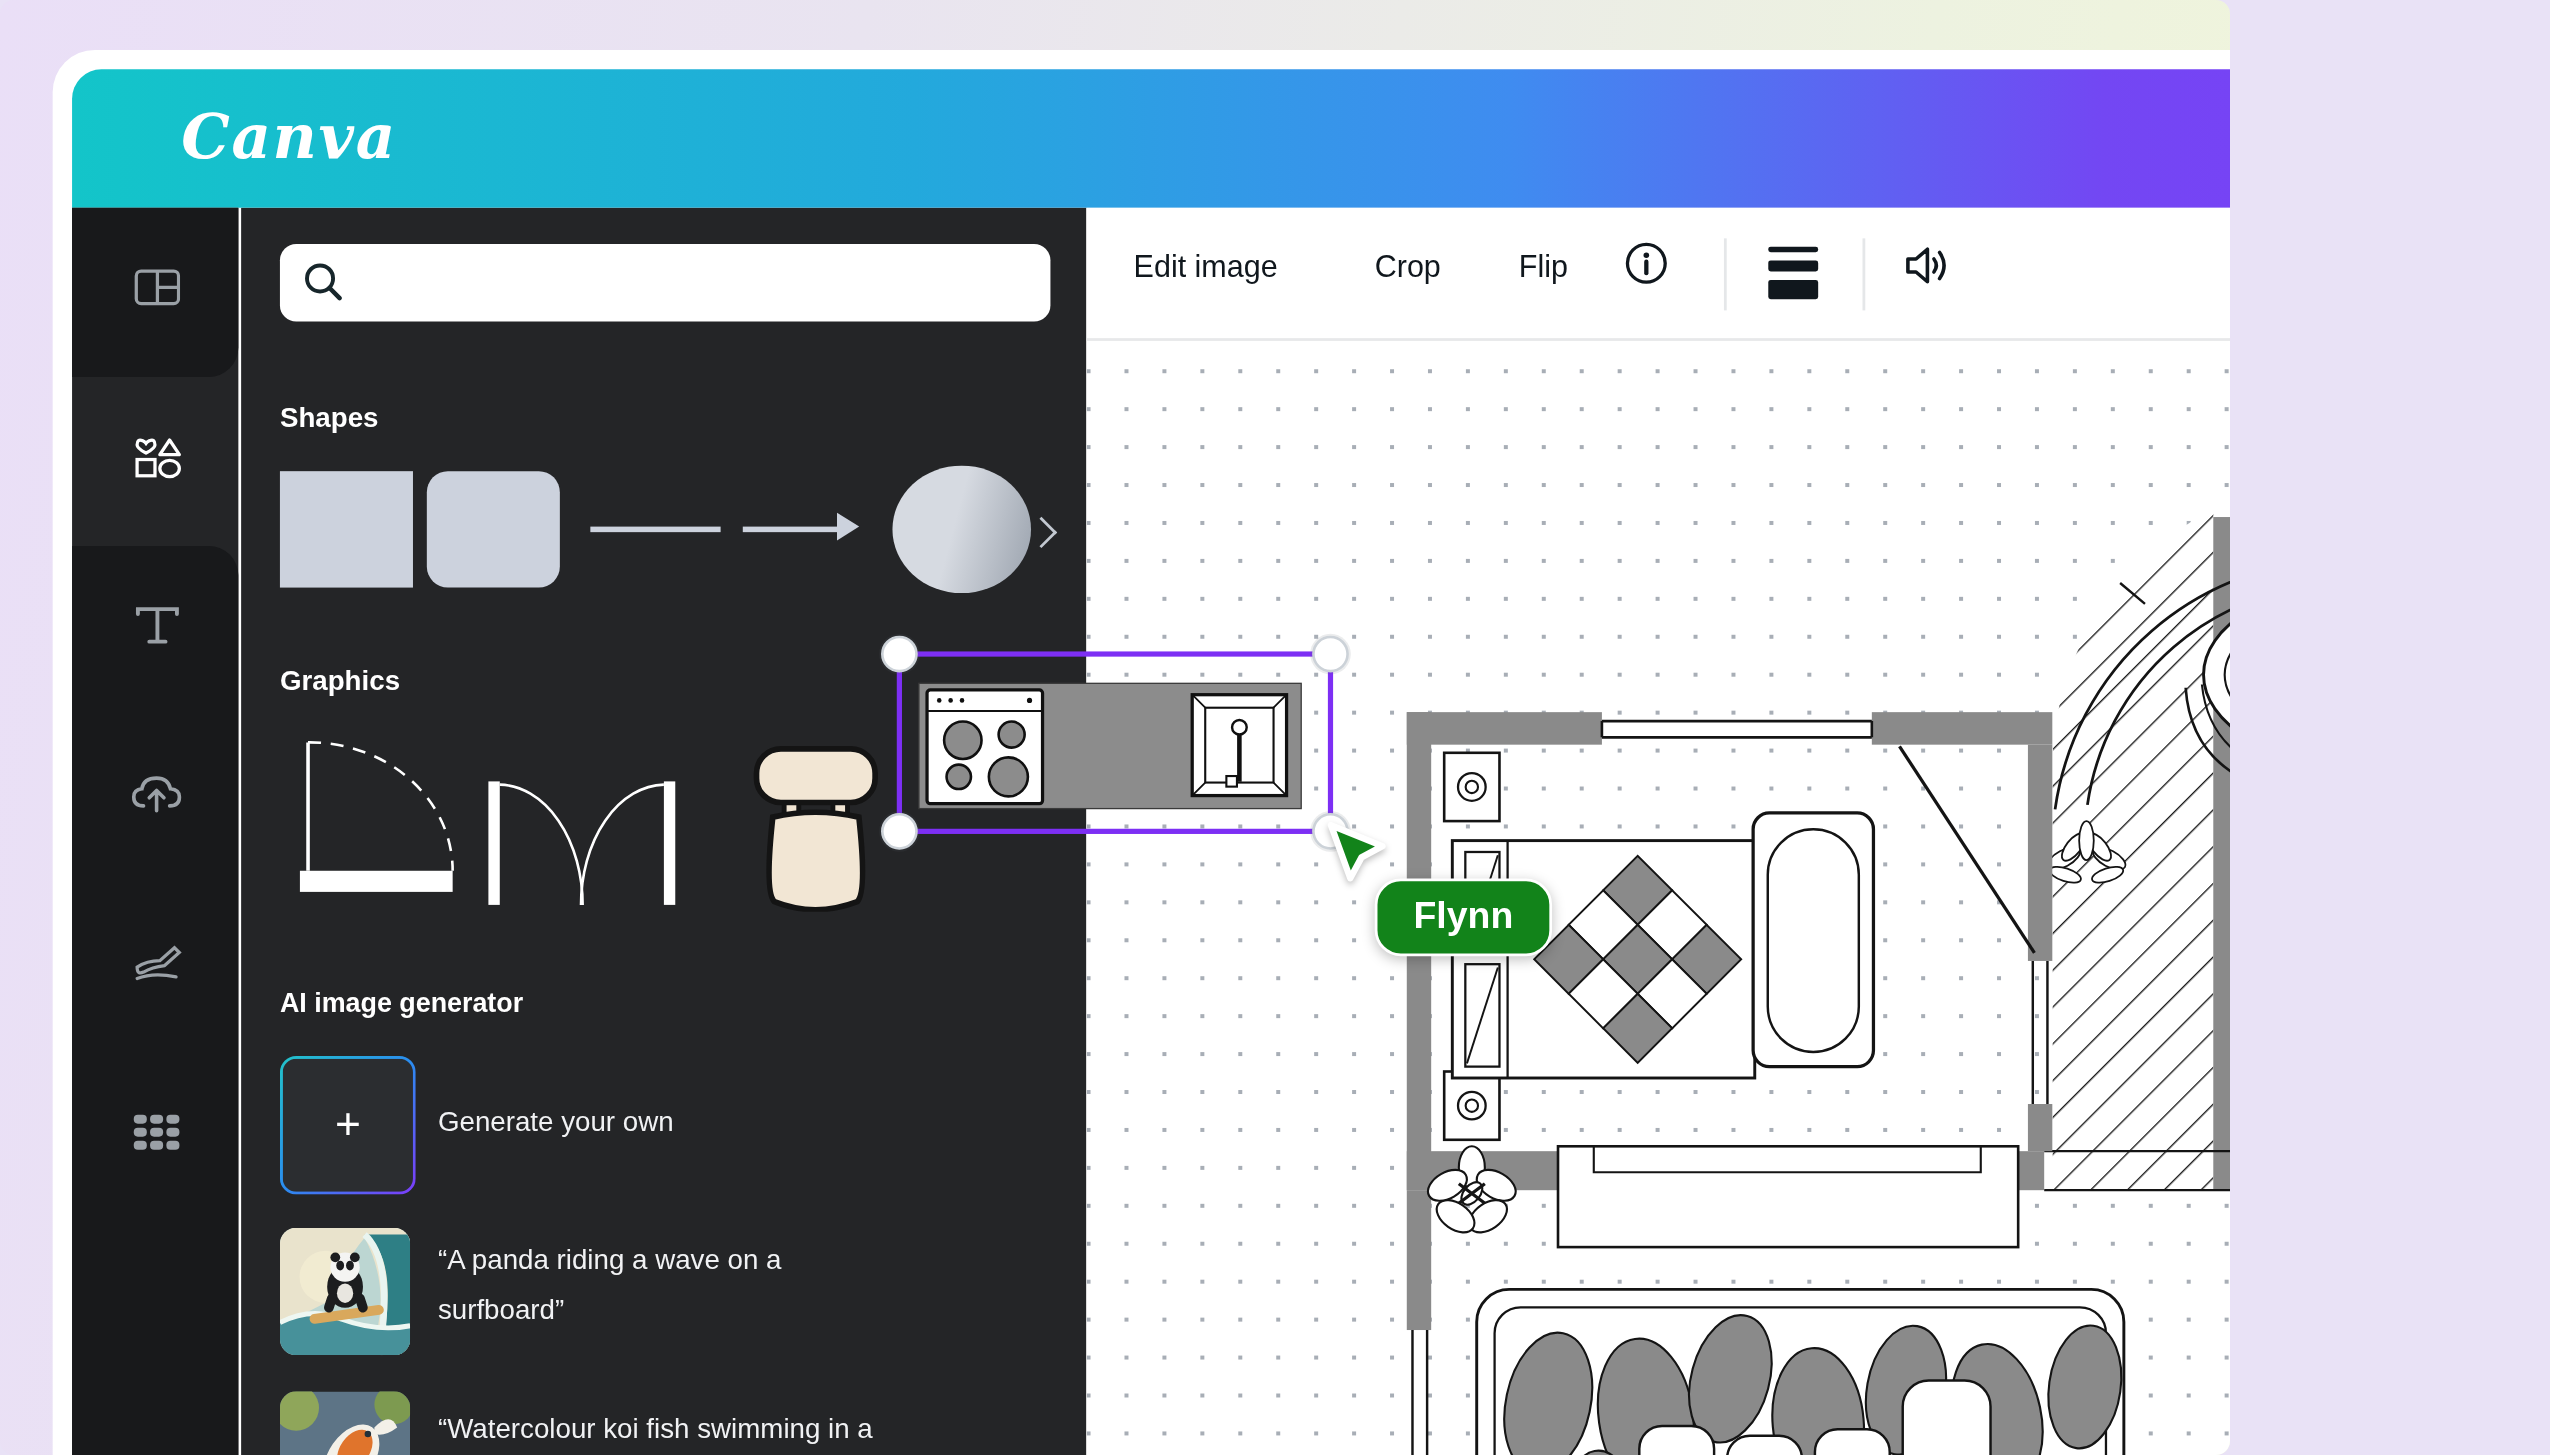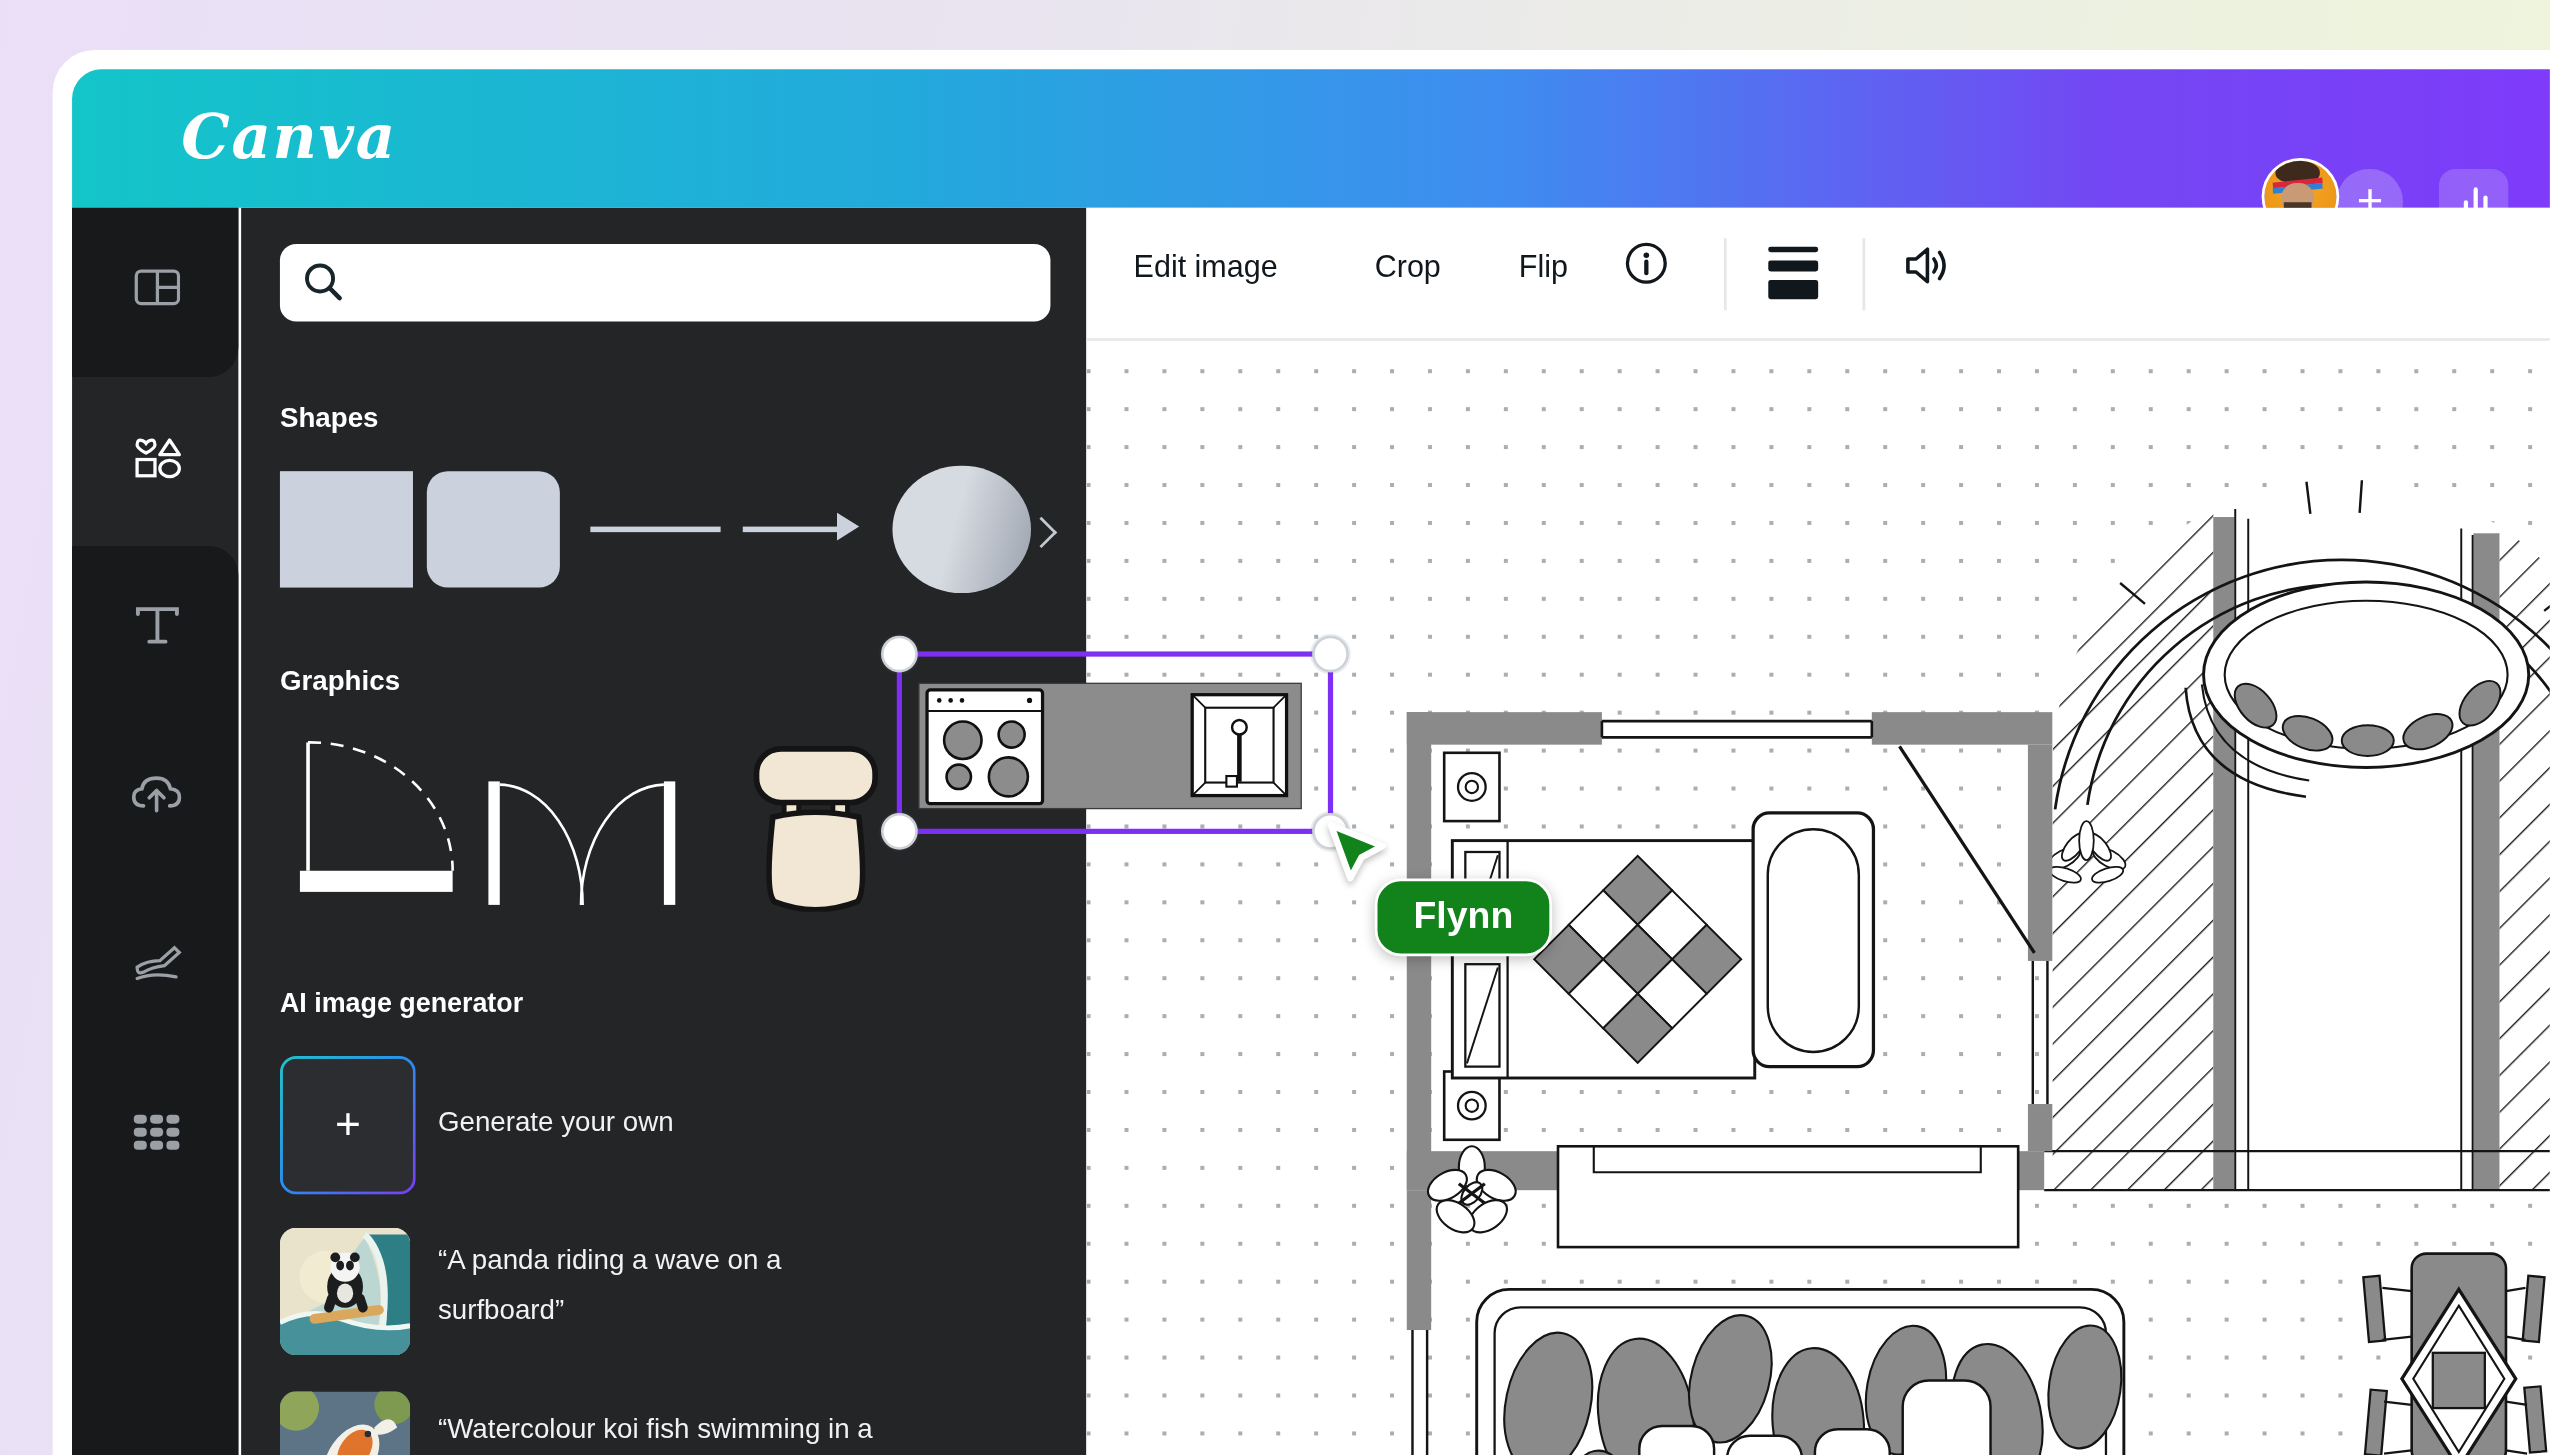--- a/index.html
+++ b/index.html
@@ -1,18 +1,18 @@
 <!DOCTYPE html>
 <html style="--header-teal: #13c5c9; --header-purple: #7e3bfa; --panel-bg: #242527; --rail-bg: #18191b; --shape-fill: #ccd2dd; --accent: #7d2ff4; --collab-green: #12831a; --wall-gray: #8a8a8a;font-size:9.4px"><head>
 <meta charset="utf-8">
 <style>
   html,body{margin:0;padding:0;background:#e9e2f6;}
-  #stage{position:relative;width:2550px;height:1455px;overflow:hidden;
+  #stage{position:relative;width:2230px;height:1455px;overflow:hidden;
          background:linear-gradient(100deg,#eadff7 0%,#e9e4f0 35%,#edf2e0 78%,#f0f5da 100%);
-         font-family:"Liberation Sans",sans-serif;}
+         font-family:"Liberation Sans",sans-serif;border-radius:14px;}
   #app{position:absolute;left:0;top:0;width:920px;height:525px;
        transform:scale(2.7716);transform-origin:0 0;}
   .abs{position:absolute;}
 
   
   .window{position:absolute;left:19.4px;top:17.6px;width:915px;height:522px;background:#fff;border-radius:15.3px;}
 
   
   .header{position:absolute;left:26.4px;top:25px;width:894px;height:50px;
           border-radius:10.6px 0 0 0;

